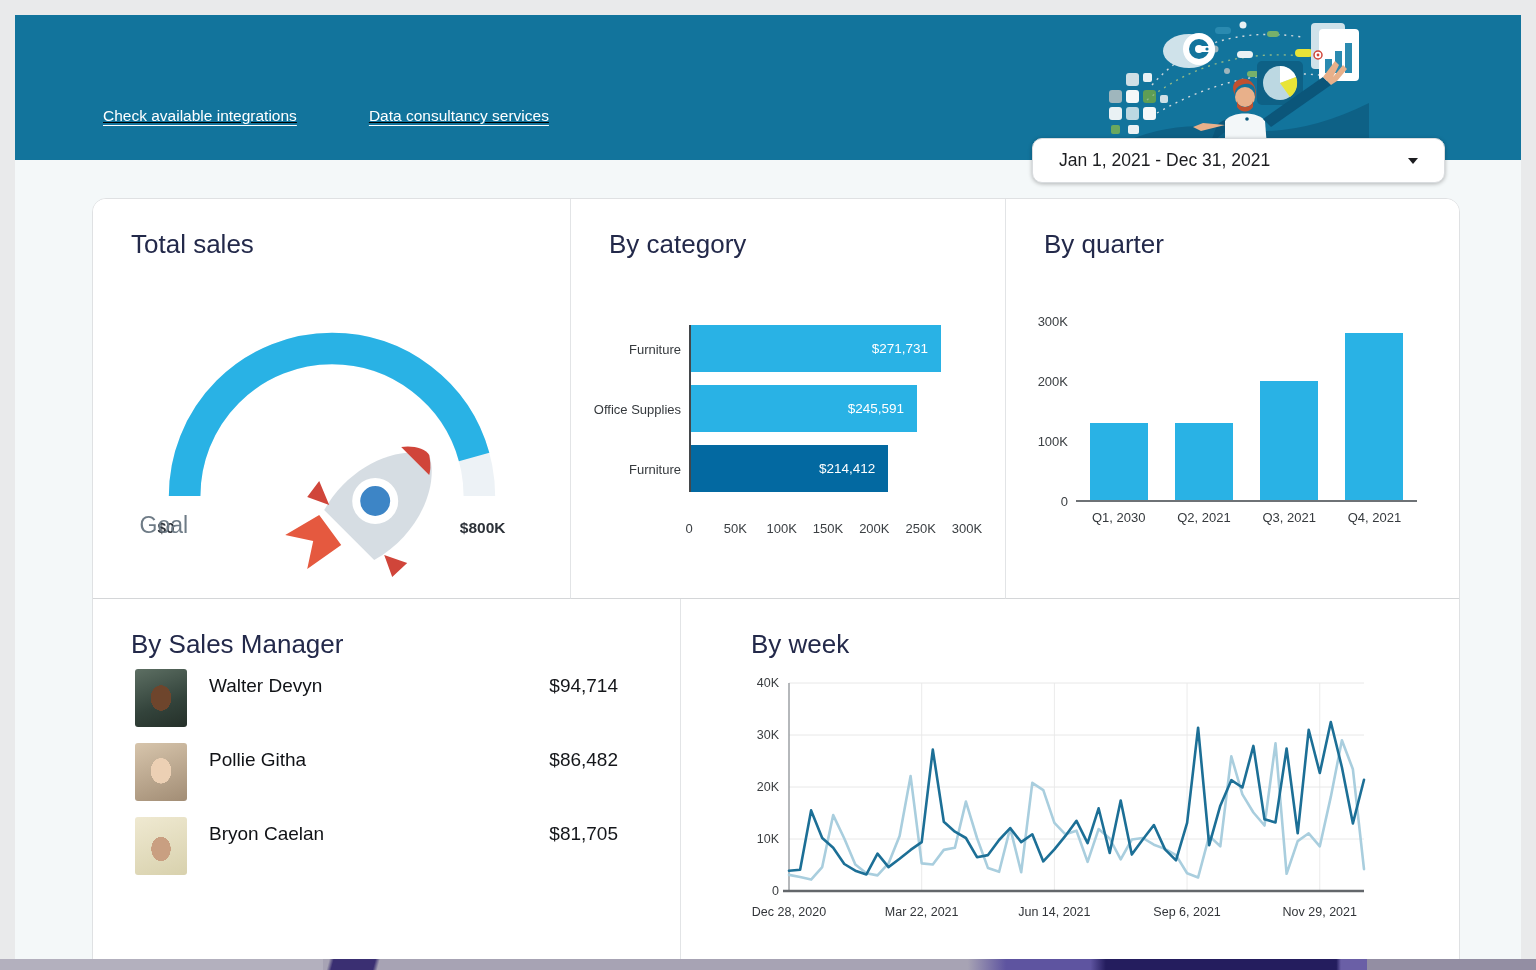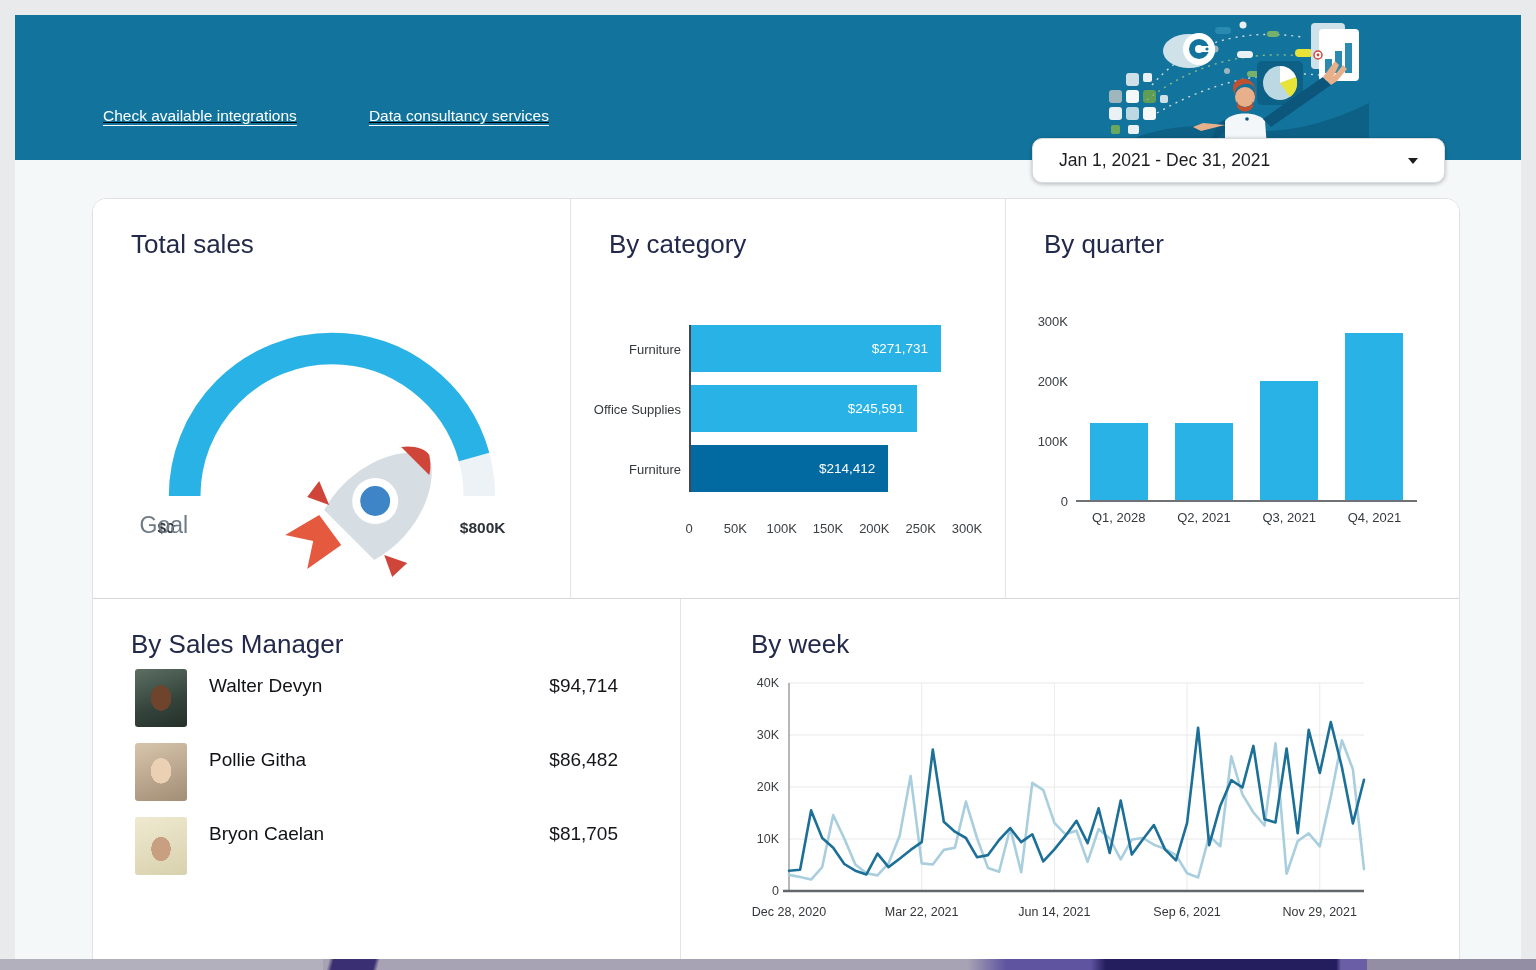--- a/index.html
+++ b/index.html
@@ -272,21 +272,21 @@
                 <div class="q-bar" style="height: 76.8px; background: rgb(41, 178, 229);"></div>
               </div>
               <div class="q-slot">
                 <div class="q-bar" style="height: 118.8px; background: rgb(41, 178, 229);"></div>
               </div>
               <div class="q-slot">
                 <div class="q-bar" style="height: 166.8px; background: rgb(41, 178, 229);"></div>
               </div>
             </div>
             <div class="q-xlabs">
-              <div class="q-xlab">Q1, 2028</div>
+              <div class="q-xlab">Q1, 2030</div>
               <div class="q-xlab">Q2, 2021</div>
               <div class="q-xlab">Q3, 2021</div>
               <div class="q-xlab">Q4, 2021</div>
             </div>
           </div>
       </section>
     </div>
 
     <div class="row r2">
       <section class="cell c-mgr">

